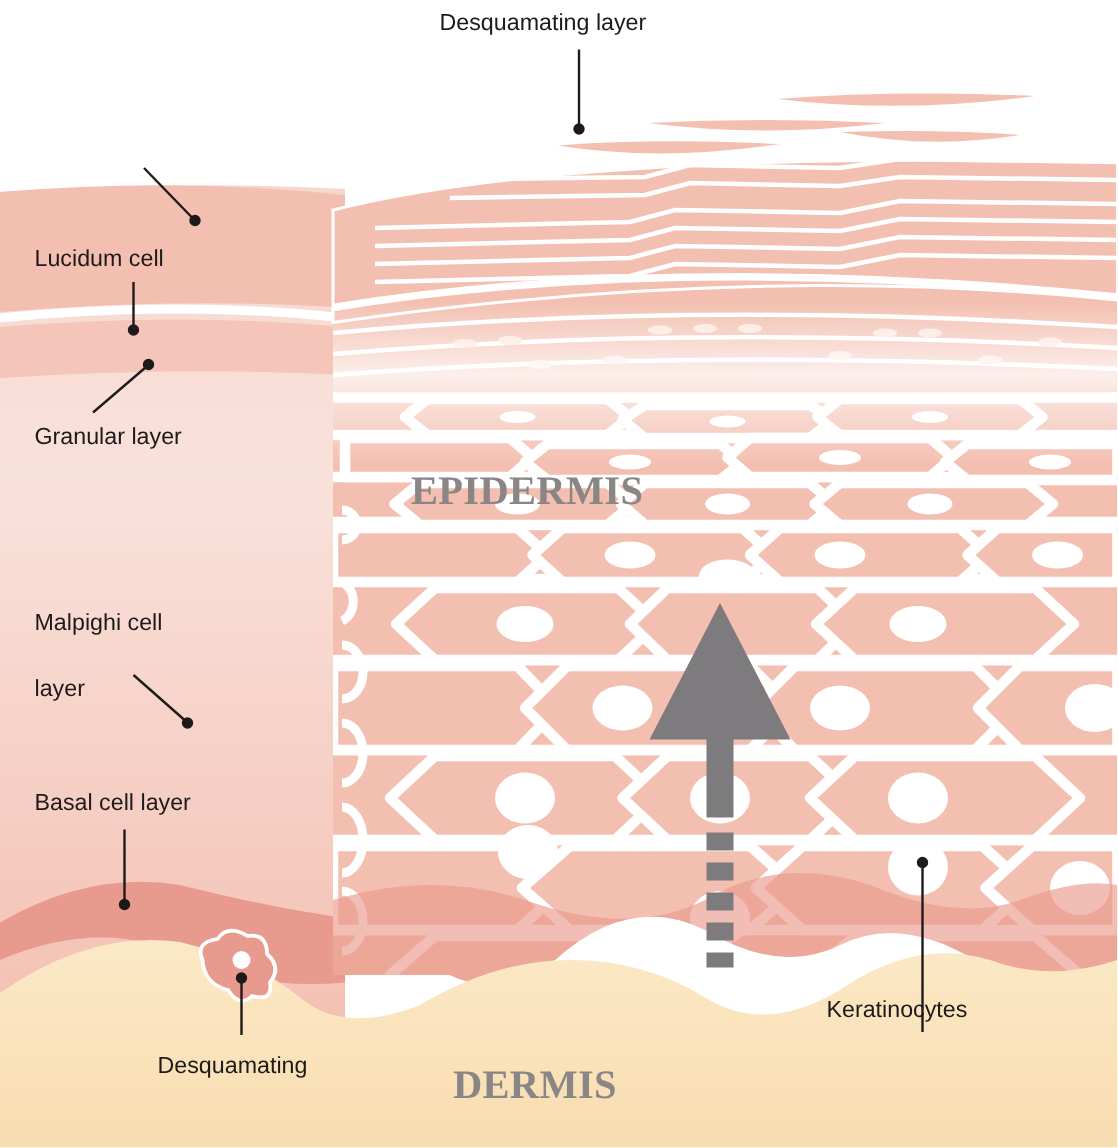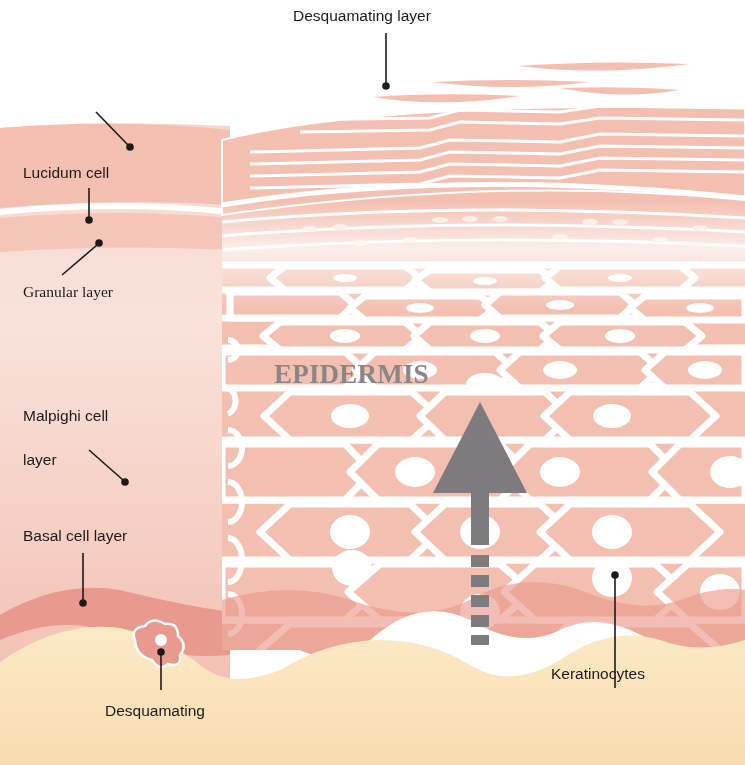--- a/index.html
+++ b/index.html
@@ -4,21 +4,21 @@
 <style>
   html, body { margin: 0; padding: 0; background: #ffffff; }
   body { width: 745px; height: 765px; overflow: hidden; position: relative;
          font-family: "Liberation Sans", sans-serif; }
   #stage { position: absolute; left: 0; top: 0; width: 745px; height: 546px; }
   svg { display: block; }
   .label { position: absolute; font-family: "Liberation Sans", sans-serif;
            font-size: 15.5px; color: #1e1a1a; line-height: 19px; white-space: nowrap; }
   .big-label { position: absolute; font-family: "Liberation Serif", serif;
                font-weight: bold; font-size: 27px; color: #8a8686; letter-spacing: 0.2px;
-               white-space: nowrap; margin-top: 47px; }
+               white-space: nowrap; }
 </style>
 </head>
 <body>
 
 <div id="stage">
   <svg width="745" height="765" viewBox="0 0 745 765">
     <defs>
       <linearGradient id="leftGrad" x1="0" y1="0" x2="0" y2="1">
         <stop offset="0" stop-color="#f6d7cd"></stop>
         <stop offset="0.35" stop-color="#f9e2db"></stop>
@@ -227,21 +227,22 @@
         <circle cx="83" cy="603" r="3"></circle>
       <line x1="161" y1="654" x2="161" y2="690"></line>
         <circle cx="161" cy="652" r="3"></circle>
       <line x1="615" y1="577" x2="615" y2="688"></line>
         <circle cx="615" cy="575" r="3"></circle>
     </g>
   </svg>
 
   <div class="label" style="left:293px; top:6px;">Desquamating layer</div>
   <div class="label" style="left:23px; top:163px;">Lucidum cell</div>
-  <div class="label" style="left:23px; top:282px;font-family:Liberation Serif, serif;">Granular layer</div>
+  <div class="label" style="left:23px; top:282px;">Granular layer</div>
   <div class="label" style="left:23px; top:406px;">Malpighi cell</div>
   <div class="label" style="left:23px; top:450px;">layer</div>
   <div class="label" style="left:23px; top:526px;">Basal cell layer</div>
   <div class="label" style="left:105px; top:701px;">Desquamating</div>
   <div class="label" style="left:551px; top:664px;">Keratinocytes</div>
 
   <div class="big-label" style="left:274px; top:312px;">EPIDERMIS</div>
+  <div class="big-label" style="left:302px; top:708px;">DERMIS</div>
 </div>
 
 </body></html>

